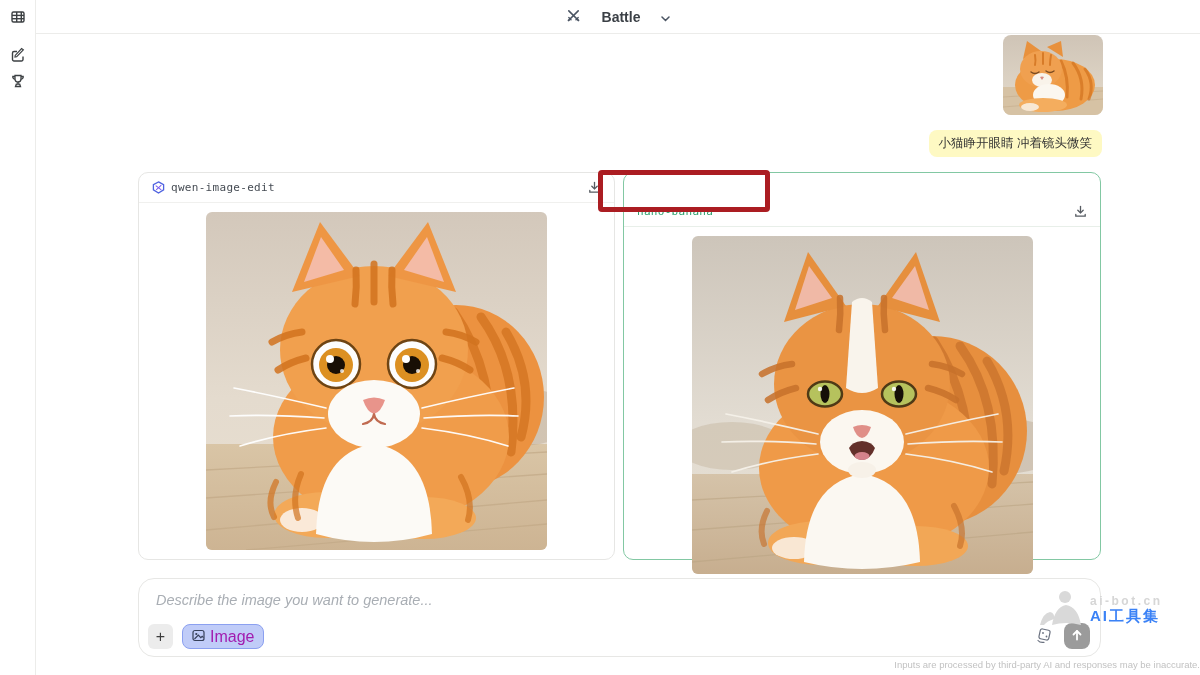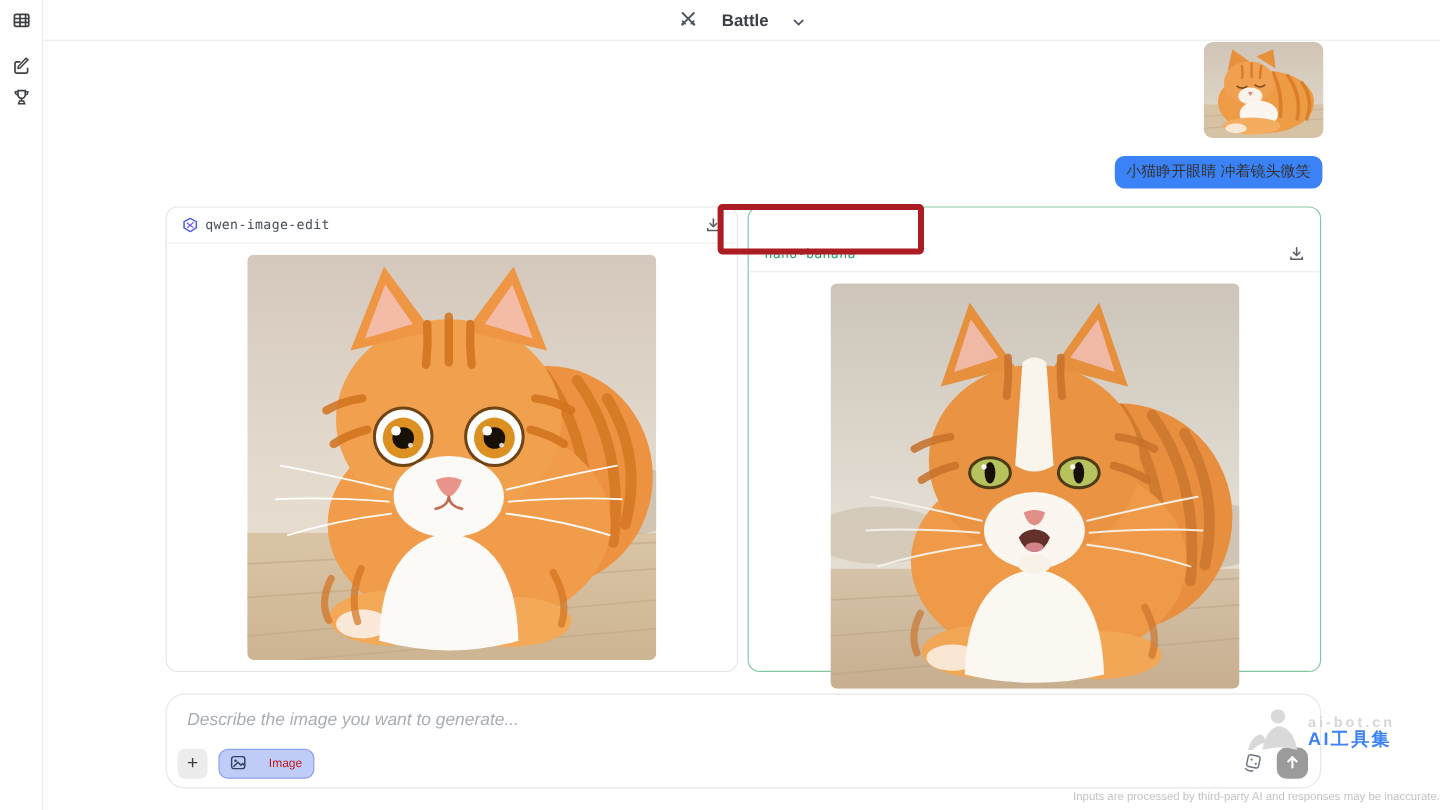--- a/index.html
+++ b/index.html
@@ -34,21 +34,21 @@
     color: #3c4043;
   }
 
   
   .upload-thumb {
     position: absolute; left: 1003px; top: 35px; width: 100px; height: 80px;
     border-radius: 8px; overflow: hidden; z-index: 2; cursor: pointer;
   }
   .prompt-chip {
     position: absolute; top: 130px; right: 98px; z-index: 2;
-    background: #3b82f6; border-radius: 8px; padding: 6px 10px;
+    background: #fef9c3; border-radius: 8px; padding: 6px 10px;
     font-size: 12.5px; color: #333; line-height: 15px; white-space: nowrap;
   }
 
   
   .panel {
     position: absolute; top: 172px; height: 388px; background: #fff;
     border-radius: 10px; z-index: 1;
   }
   .panel-left  { left: 138px; width: 477px; border: 1px solid #e6e6e4; }
   .panel-right { left: 623px; width: 478px; border: 1.5px solid #82c8a3; }
@@ -80,23 +80,23 @@
     font-size: 14.5px; color: #a9aeb4; font-style: italic;
   }
   .composer-actions { position: absolute; left: 9px; bottom: 7px; display: flex; gap: 9px; align-items: center; }
   .plus-btn {
     width: 25px; height: 25px; border-radius: 6px; background: #ececec;
     display: flex; align-items: center; justify-content: center;
     font-size: 16px; color: #3c3c3c; cursor: pointer; border: none;
   }
   .image-btn {
     height: 25px; padding: 0 9px; border-radius: 8px;
-    background: #c0ccf8; border: 1px solid #8ba0f0; color: #b91c1c;
-    display: flex; align-items: center; gap: 19px;
-    font-size: 10px; font-family: "Liberation Sans", sans-serif; cursor: pointer;
+    background: #c0ccf8; border: 1px solid #8ba0f0; color: #a21caf;
+    display: flex; align-items: center; gap: 5px;
+    font-size: 16px; font-family: "Liberation Sans", sans-serif; cursor: pointer;
   }
   .composer-right { position: absolute; right: 10px; bottom: 7px; display: flex; align-items: center; gap: 11px; }
   .dice-btn { display: flex; cursor: pointer; color: #6b7280; }
   .send-btn {
     width: 26px; height: 26px; border-radius: 8px; background: #9b9b9b; border: none;
     display: flex; align-items: center; justify-content: center; cursor: pointer;
   }
 
   
   .watermark {

